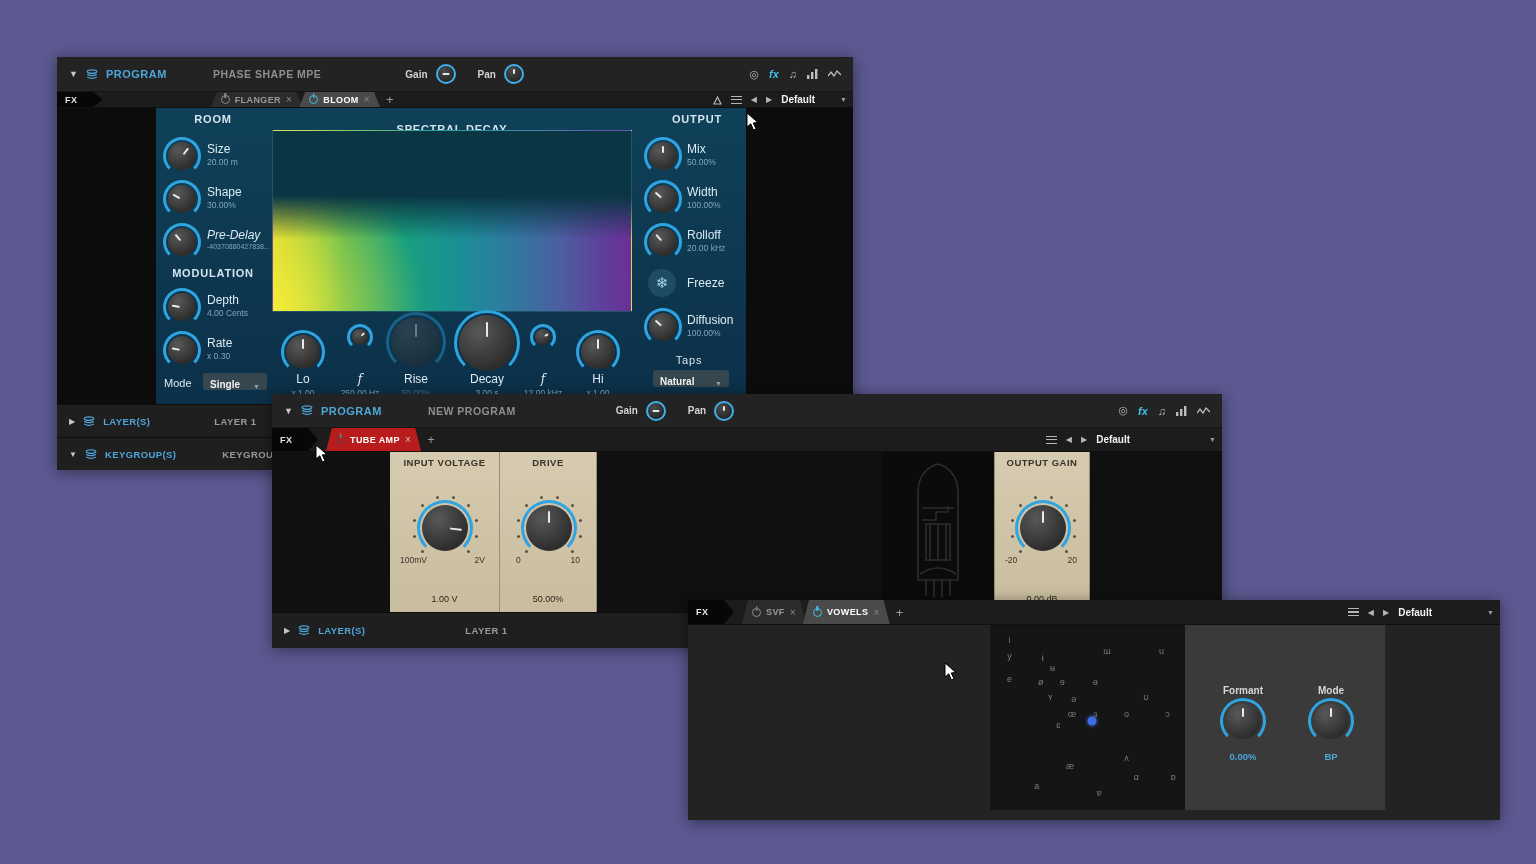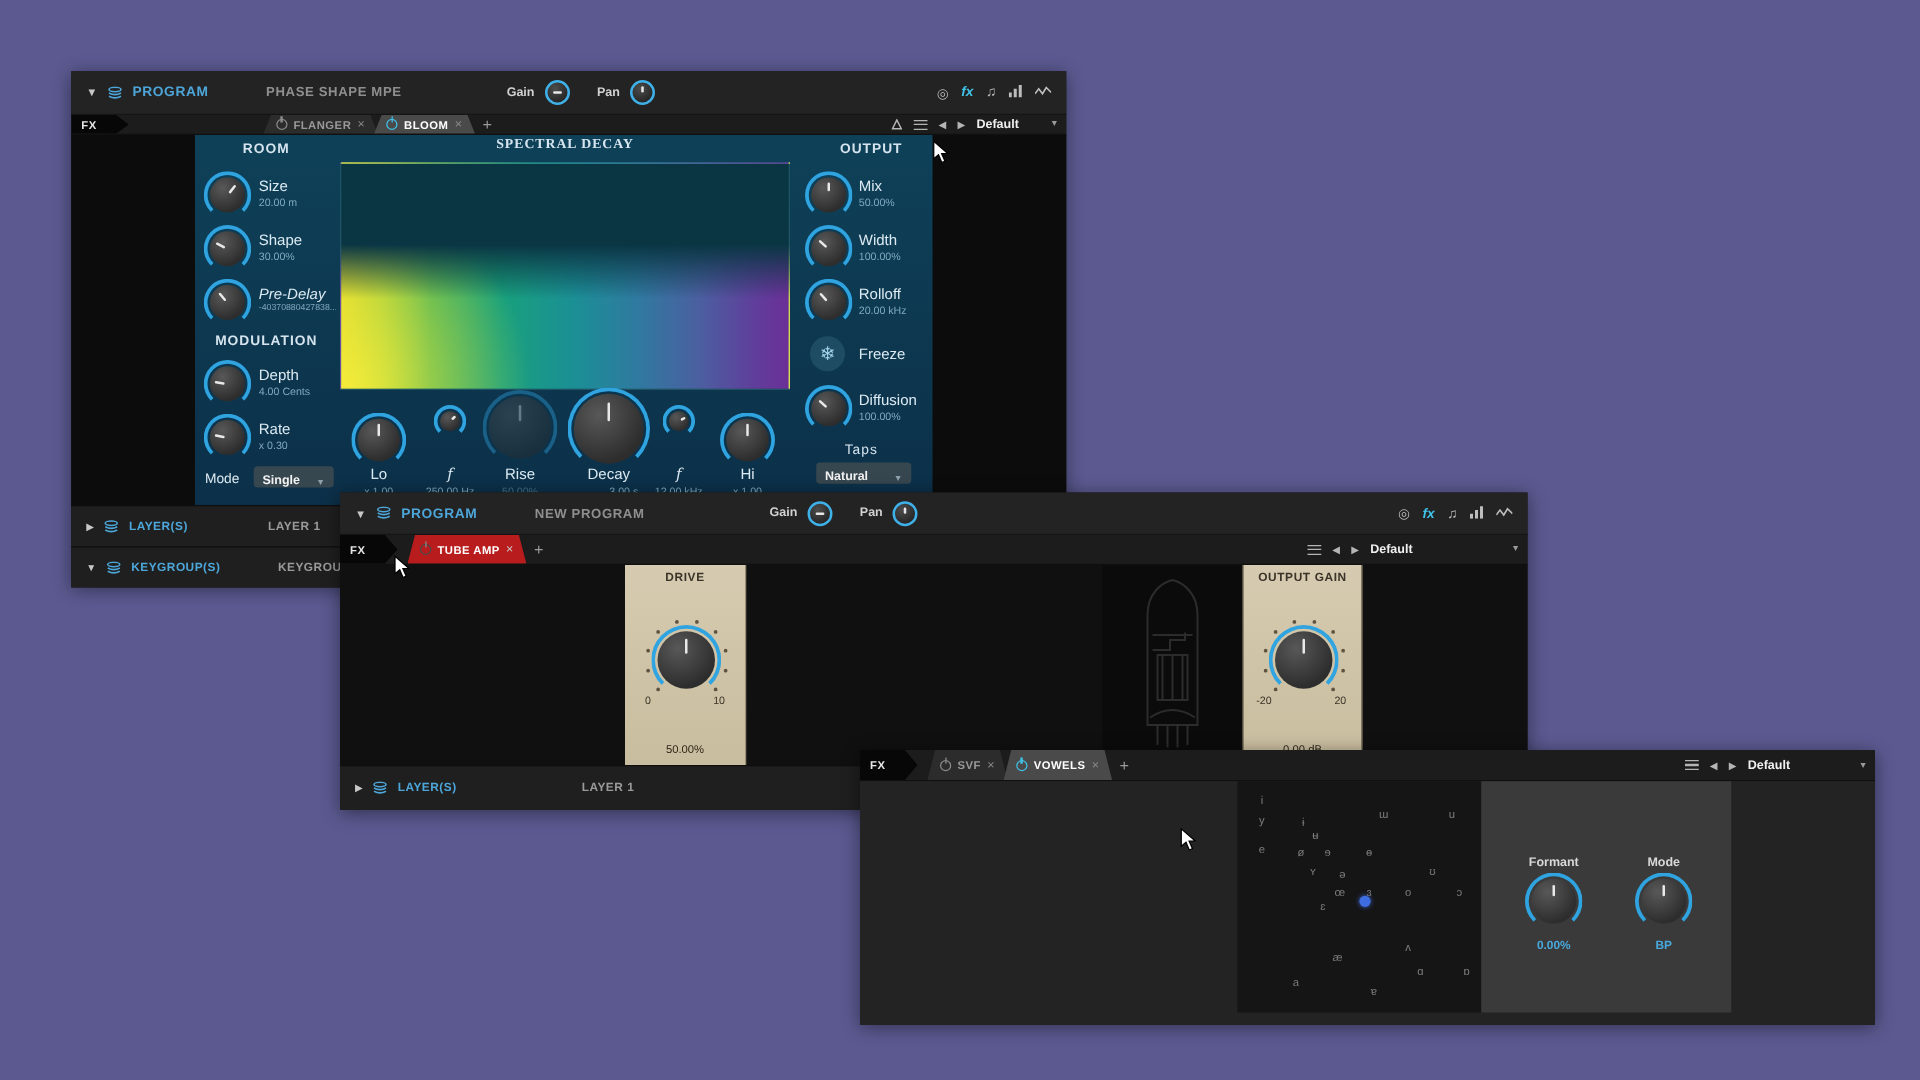--- a/index.html
+++ b/index.html
@@ -203,21 +203,21 @@
       <i class="ptr" style="transform:rotate(-78deg)"></i>
     </div>
   <div class="klabel" style="left:150px; top:279px;">Rate</div>
   <div class="kvalue" style="left:150px; top:294px;">x 0.30</div>
   <div class="klabel" style="left:107px; top:320px; font-size:11px;">Mode</div>
   <div class="dropdown" style="left:146px; top:316px; width:64px; height:17px;">
     <span>Single</span>
       <span class="ddcaret">▼</span>
   </div>
 
-  <div class="sect-title" style="left:395px; top:52px;font-family:Liberation Serif, serif;">SPECTRAL DECAY</div>
+  <div class="sect-title" style="left:395px; top:66px;">SPECTRAL DECAY</div>
   <div class="viz"></div>
 
   <div class="knob" style="left:229px; top:278px; width:34px; height:34px;">
       <i class="ring"></i>
       <i class="ptr"></i>
     </div>
   <div class="klabel cent" style="left:246px; top:315px;">Lo</div>
   <div class="kvalue cent" style="left:246px; top:331px;">x 1.00</div>
   <div class="knob" style="left:295px; top:272px; width:16px; height:16px;">
       <i class="ring"></i>
@@ -229,21 +229,21 @@
       <i class="ring"></i>
       <i class="ptr"></i>
     </div>
   <div class="klabel cent" style="left:359px; top:315px;">Rise</div>
   <div class="kvalue cent" style="left:359px; top:331px; opacity:.5;">50.00%</div>
   <div class="knob" style="left:402px; top:258px; width:56px; height:56px;">
       <i class="ring"></i>
       <i class="ptr"></i>
     </div>
   <div class="klabel cent" style="left:430px; top:315px;">Decay</div>
-  <div class="kvalue cent" style="left:442px; top:331px;">3.00 s</div>
+  <div class="kvalue cent" style="left:430px; top:331px;">3.00 s</div>
   <div class="knob" style="left:478px; top:272px; width:16px; height:16px;">
       <i class="ring"></i>
       <i class="ptr" style="transform:rotate(62deg)"></i>
     </div>
   <div class="klabel cent flabel" style="left:486px; top:315px;">f</div>
   <div class="kvalue cent" style="left:486px; top:331px;">12.00 kHz</div>
   <div class="knob" style="left:524px; top:278px; width:34px; height:34px;">
       <i class="ring"></i>
       <i class="ptr"></i>
     </div>
@@ -367,20 +367,31 @@
       <span class="icon-menu"></span>
       <span class="arr">◀</span>
       <span class="arr">▶</span>
       <span class="preset">Default</span>
       <span class="ddcaret" style="margin-left:70px;">▼</span>
     </span>
   </div>
 
   <div class="tube-body" style="top:58px; height:160px;">
 
+    <div class="beige" style="left:118px; width:110px;">
+      <div class="ptitle">INPUT VOLTAGE</div>
+      <div class="knob" style="left:32px; top:53px; width:46px; height:46px;">
+          <i class="dots"></i>
+          <i class="ring"></i>
+          <i class="ptr" style="transform:rotate(96deg)"></i>
+        </div>
+      <div class="minmax" style="left:10px; top:103px;">100mV</div>
+      <div class="minmax" style="right:14px; top:103px;">2V</div>
+      <div class="pvalue">1.00 V</div>
+    </div>
 
     <div class="beige" style="left:228px; width:97px;">
       <div class="ptitle">DRIVE</div>
       <div class="knob" style="left:26px; top:53px; width:46px; height:46px;">
           <i class="dots"></i>
           <i class="ring"></i>
           <i class="ptr"></i>
         </div>
       <div class="minmax" style="left:16px; top:103px;">0</div>
       <div class="minmax" style="right:16px; top:103px;">10</div>

